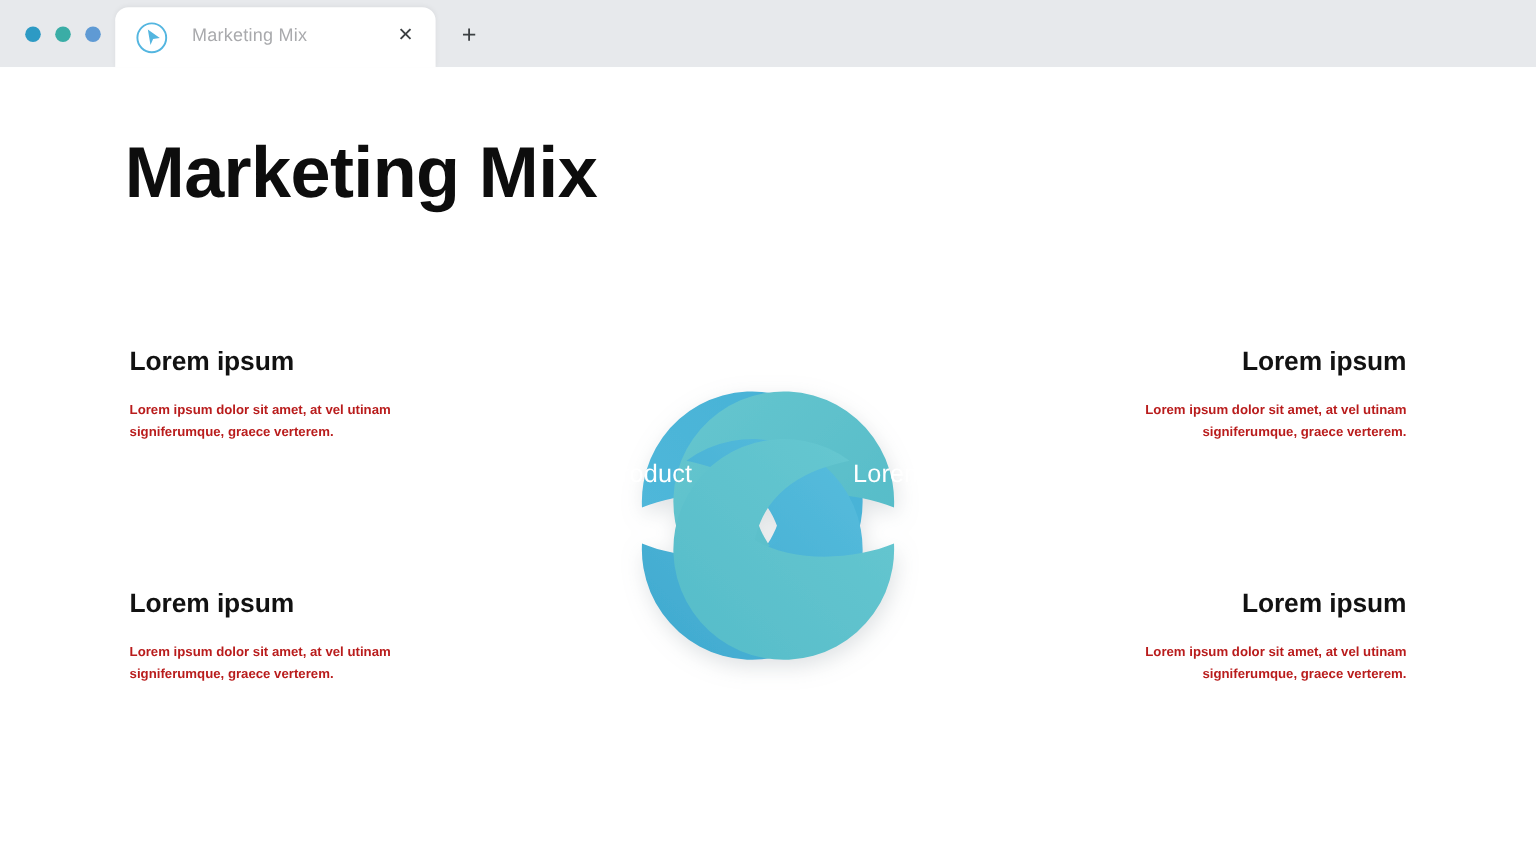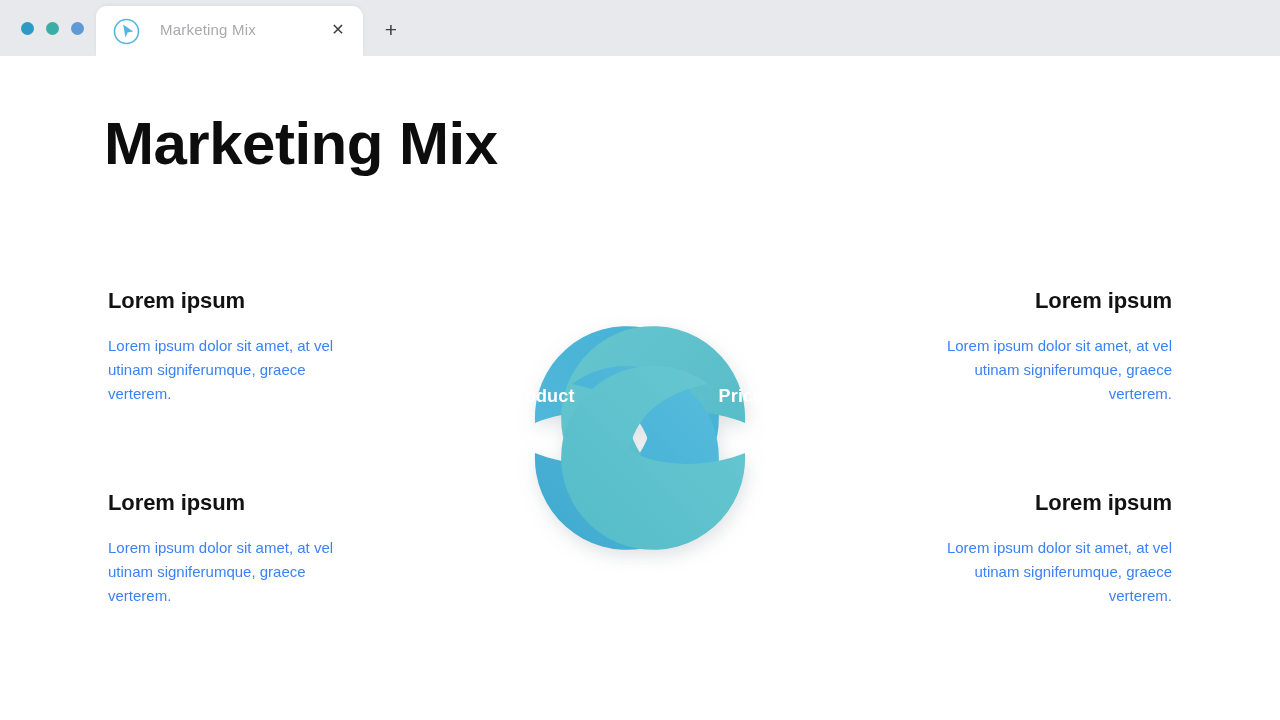--- a/index.html
+++ b/index.html
@@ -131,40 +131,40 @@
   .tb-heading {
     font-size: 22px;
     font-weight: 700;
     color: #121212;
     line-height: 1.2;
     margin-bottom: 20px;
     letter-spacing: -0.1px;
   }
 
   .tb-body {
-    font-size: 15px;
-    color: #3b82f6;
+    font-size: 11px;
+    color: #b91c1c;
     line-height: 1.58;
-    font-weight: 400;
+    font-weight: 700;
   }
 
   
   .diagram {
     position: absolute;
     left: 432px;
     top: 174px;
     width: 416px;
     height: 416px;
   }
   .diagram svg { display: block; width: 416px; height: 416px; overflow: visible; }
 
   .petal-label {
     position: absolute;
-    font-size: 18px;
-    font-weight: 700;
+    font-size: 21px;
+    font-weight: 400;
     color: #ffffff;
     letter-spacing: 0.2px;
     white-space: nowrap;
     transform: translate(-50%, -50%);
     pointer-events: none;
     font-family: "Liberation Sans", sans-serif;
   }
   .lbl-product   { left: 108px; top: 166px; }
   .lbl-price     { left: 309px; top: 166px; }
   .lbl-promotion { left: 107px; top: 373px; }
@@ -261,18 +261,18 @@
                  C 134 236, 186 240, 219 220 Z" fill="url(#gProduct)"></path>
 
         <path d="M 197 220
                  C 206 178, 241 161, 276 154
                  A 92 92 0 1 0 313 223
                  C 282 236, 230 240, 197 220 Z" fill="url(#gPrice)"></path>
       </g>
     </svg>
 
     <span class="petal-label lbl-product">Product</span>
-    <span class="petal-label lbl-price">Price</span>
+    <span class="petal-label lbl-price">Lorem</span>
     <span class="petal-label lbl-promotion">Promotion</span>
     <span class="petal-label lbl-place">Place</span>
   </div>
 
 </div>
 
 </body></html>

